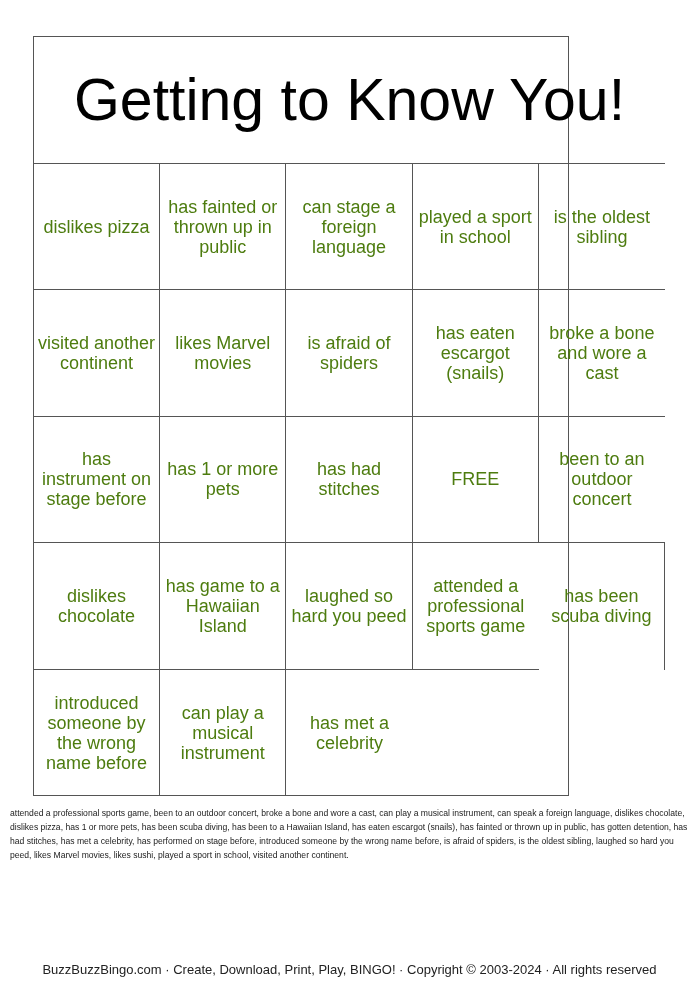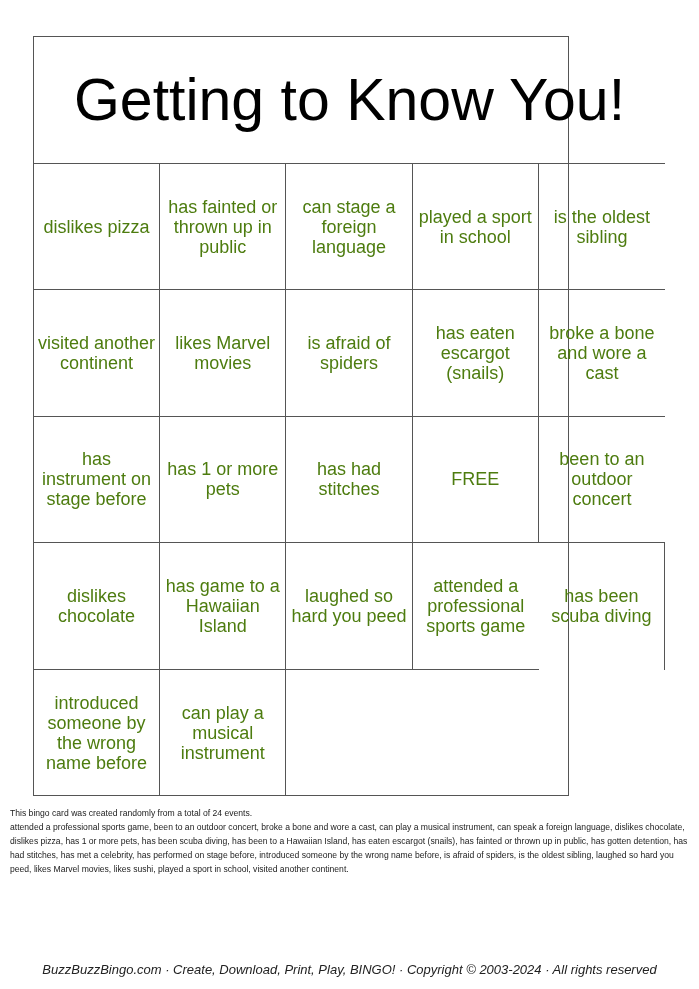--- a/index.html
+++ b/index.html
@@ -12,21 +12,21 @@
            display:flex; align-items:center; justify-content:center;
            font-size:59px; letter-spacing:0px; color:#000; }
   .grid { position:absolute; left:0; top:127px; width:631px; height:632px;
           display:grid; grid-template-columns:repeat(5, 1fr); grid-template-rows:repeat(5, 1fr); }
   .cell { border-right:1px solid #555; border-bottom:1px solid #555; box-sizing:border-box;
           display:flex; align-items:center; justify-content:center; text-align:center;
           font-size:18px; line-height:20px; padding:0 4px; color:#4d7c0f; }
   .cell.c5 { border-right:none; }
   .cell.r5 { border-bottom:none; }
   .notes { position:absolute; left:10px; top:806px; width:680px; font-size:8.6px; line-height:14px; color:#222; }
-  .footer { position:absolute; left:0; top:962px; width:699px; text-align:center; font-size:13px; color:#222;font-style:italic; }
+  .footer { position:absolute; left:0; top:962px; width:699px; text-align:center; font-size:13px; color:#222; }
 </style>
 </head>
 <body>
 
 <div class="card">
   <div class="title">Getting to Know You!</div>
   <div class="grid">
     <div class="cell">dislikes pizza</div>
     <div class="cell">has fainted or thrown up in public</div>
     <div class="cell">can stage a foreign language</div>
@@ -46,21 +46,21 @@
     <div class="cell c5">been to an outdoor concert</div>
 
     <div class="cell">dislikes chocolate</div>
     <div class="cell">has game to a Hawaiian Island</div>
     <div class="cell">laughed so hard you peed</div>
     <div class="cell c5">attended a professional sports game</div>
 
     <div class="cell r5">has been scuba diving</div>
     <div class="cell r5">introduced someone by the wrong name before</div>
     <div class="cell r5">can play a musical instrument</div>
+    <div class="cell r5 c5">has met a celebrity</div>
   </div>
 </div>
 
 <div class="notes">
-  <div>This bingo card was created randomly from a total of 24 events.</div>
   <div>attended a professional sports game, been to an outdoor concert, broke a bone and wore a cast, can play a musical instrument, can speak a foreign language, dislikes chocolate, dislikes pizza, has 1 or more pets, has been scuba diving, has been to a Hawaiian Island, has eaten escargot (snails), has fainted or thrown up in public, has gotten detention, has had stitches, has met a celebrity, has performed on stage before, introduced someone by the wrong name before, is afraid of spiders, is the oldest sibling, laughed so hard you peed, likes Marvel movies, likes sushi, played a sport in school, visited another continent.</div>
 </div>
 
 <div class="footer">BuzzBuzzBingo.com · Create, Download, Print, Play, BINGO! · Copyright © 2003-2024 · All rights reserved</div>
 
 </body></html>

